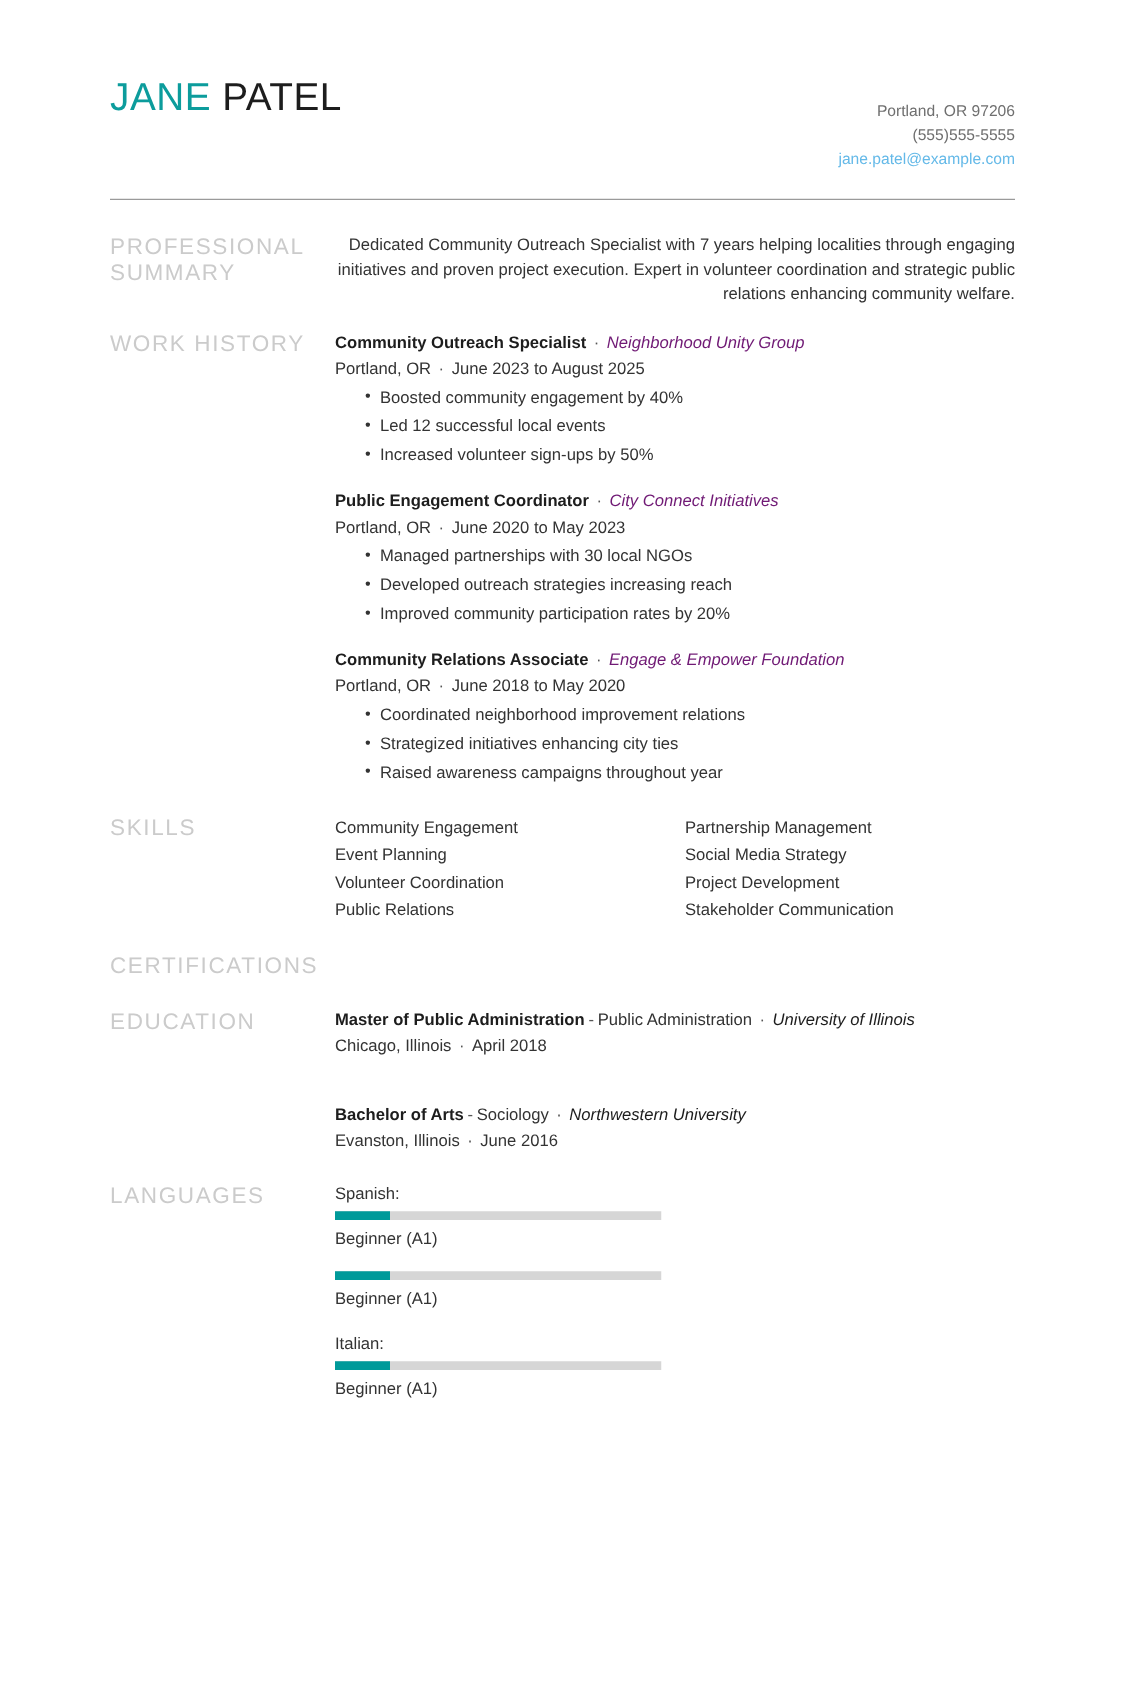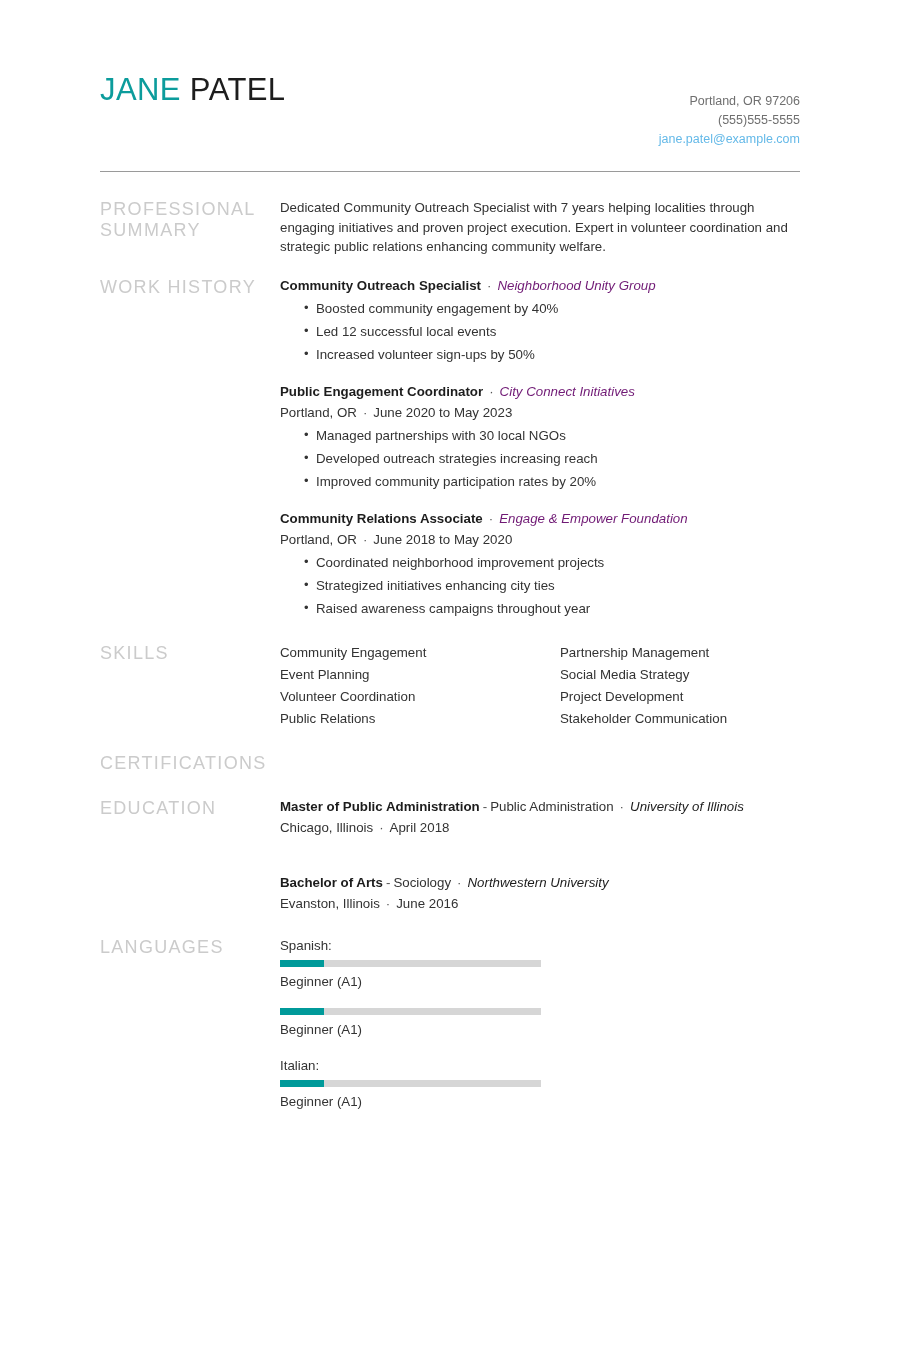--- a/index.html
+++ b/index.html
@@ -12,21 +12,21 @@
     height: 1350px;
     font-family: "Liberation Sans", sans-serif;
     color: #333333;
     -webkit-font-smoothing: antialiased;
   }
   .page {
     position: relative;
     width: 900px;
     height: 1350px;
     box-sizing: border-box;
-    padding: 12px;
+    padding: 0;
     background: #ffffff;
   }
 
   
   .header {
     display: flex;
     align-items: flex-start;
     justify-content: space-between;
     padding: 60px 88px 0 88px;
   }
@@ -82,20 +82,21 @@
   .sec-body {
     flex: 1 1 auto;
     min-width: 0;
   }
 
   
   .para {
     font-size: 13.3px;
     line-height: 19.5px;
     color: #333333;
+    text-align: right;
   }
   .gap-summary { height: 19px; }
   .gap-work    { height: 22px; }
   .gap-skills  { height: 21px; }
   .gap-certs   { height: 23px; }
   .gap-edu     { height: 22px; }
 
   
   .job { margin-bottom: 16px; }
   .job:last-child { margin-bottom: 0; }
@@ -254,20 +255,21 @@
     </div>
 
     <div class="gap-summary"></div>
 
     <div class="section">
       <div class="sec-label">WORK HISTORY</div>
       <div class="sec-body">
 
         <div class="job">
           <div class="job-title-line"><span class="job-title">Community Outreach Specialist</span><span class="sep-wide">·</span><span class="company">Neighborhood Unity Group</span></div>
+          <div class="job-meta"><span>Portland, OR</span><span class="sep-wide">·</span><span>June 2023 to August 2025</span></div>
           <ul class="bullets">
             <li>Boosted community engagement by 40%</li>
             <li>Led 12 successful local events</li>
             <li>Increased volunteer sign-ups by 50%</li>
           </ul>
         </div>
 
         <div class="job">
           <div class="job-title-line"><span class="job-title">Public Engagement Coordinator</span><span class="sep-wide">·</span><span class="company">City Connect Initiatives</span></div>
           <div class="job-meta"><span>Portland, OR</span><span class="sep-wide">·</span><span>June 2020 to May 2023</span></div>
@@ -275,21 +277,21 @@
             <li>Managed partnerships with 30 local NGOs</li>
             <li>Developed outreach strategies increasing reach</li>
             <li>Improved community participation rates by 20%</li>
           </ul>
         </div>
 
         <div class="job">
           <div class="job-title-line"><span class="job-title">Community Relations Associate</span><span class="sep-wide">·</span><span class="company">Engage &amp; Empower Foundation</span></div>
           <div class="job-meta"><span>Portland, OR</span><span class="sep-wide">·</span><span>June 2018 to May 2020</span></div>
           <ul class="bullets">
-            <li>Coordinated neighborhood improvement projects</li>
+            <li>Coordinated neighborhood improvement relations</li>
             <li>Strategized initiatives enhancing city ties</li>
             <li>Raised awareness campaigns throughout year</li>
           </ul>
         </div>
 
       </div>
     </div>
 
     <div class="gap-work"></div>
 

